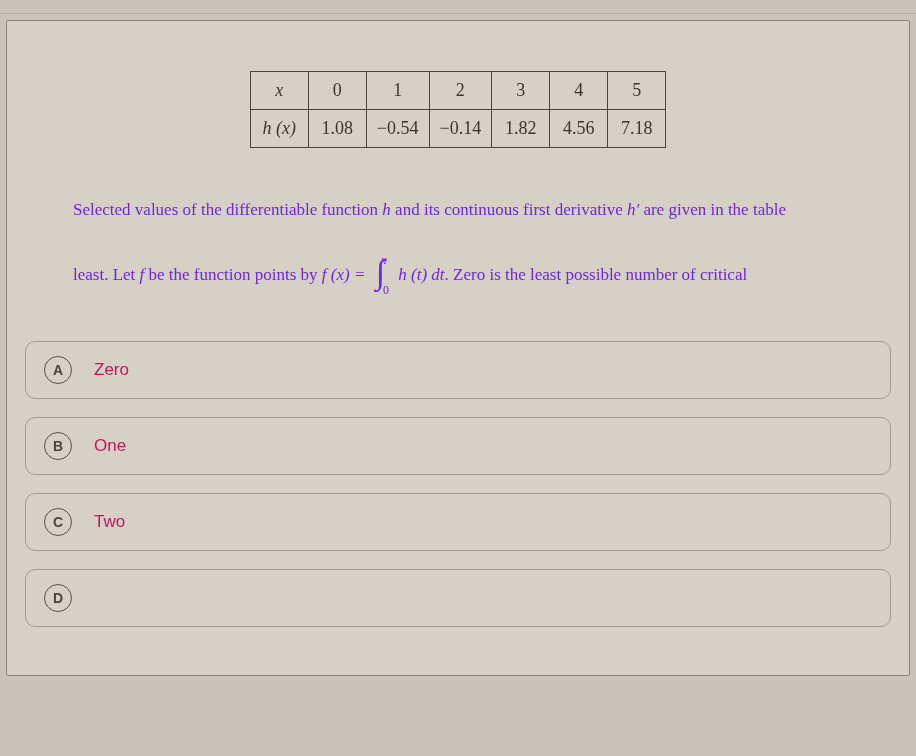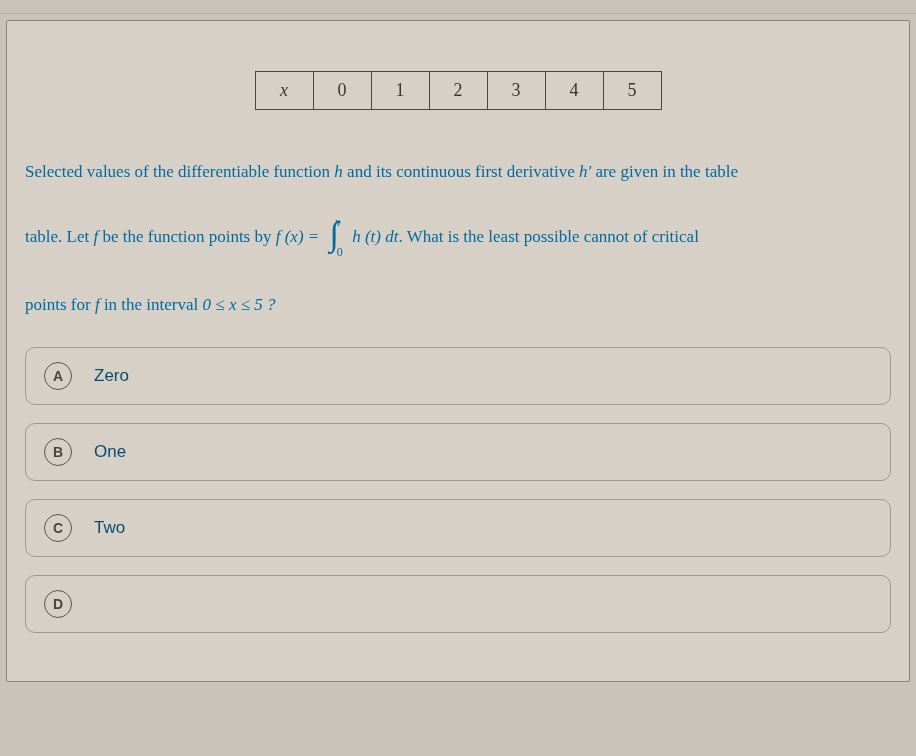--- a/index.html
+++ b/index.html
@@ -33,22 +33,23 @@
     padding: 8px 10px;
     text-align: center;
     font-family: 'Times New Roman', serif;
     font-size: 18px;
     min-width: 58px;
   }
   .tbl td.hdr { font-style: italic; }
   .question {
     font-size: 17px;
     line-height: 2.6;
-    color: #0369a1;
+    color: #6d28d9;
     padding: 0 8px 20px 8px;
+    margin-left: 48px;
   }
   .ital { font-style: italic; font-family: 'Times New Roman', serif; }
   .int {
     display: inline-block;
     vertical-align: middle;
     font-size: 34px;
     font-family: 'Times New Roman', serif;
     position: relative;
     top: -4px;
     margin: 0 2px 0 6px;
@@ -77,21 +78,21 @@
     justify-content: center;
     font-family: Arial, sans-serif;
     font-weight: bold;
     font-size: 14px;
     margin-right: 22px;
     color: #4a443c;
     flex-shrink: 0;
   }
   .ctext {
     font-size: 17px;
-    color: #0c4a6e;
+    color: #be185d;
     font-family: Arial, sans-serif;
   }
   .mathrow { white-space: nowrap; }
 </style>
 </head>
 <body>
 
 <div class="top-bar"></div>
 
 <div class="sheet">
@@ -100,32 +101,38 @@
     <tbody>
         <tr>
       <td class="hdr">x</td>
       <td>0</td>
       <td>1</td>
       <td>2</td>
       <td>3</td>
       <td>4</td>
       <td>5</td>
     </tr>
+    <tr>
+      <td class="hdr">h (x)</td>
+      <td>1.08</td>
+      <td>−0.54</td>
+      <td>−0.14</td>
+      <td>1.82</td>
+      <td>4.56</td>
+      <td>7.18</td>
+    </tr>
   </tbody>
     </table>
 
   <div class="question">
     <div class="mathrow">
       <span>Selected values of the differentiable function </span><span class="ital">h</span><span> and its continuous first derivative </span><span class="ital">h′</span><span> are given in the table</span>
     </div>
     <div class="mathrow">
-      <span>table. Let </span><span class="ital">f</span><span> be the function points by </span><span class="ital">f (x) = </span><span class="int">∫</span><span class="sub">0</span><span class="sup">x</span><span class="ital">h (t) dt</span><span>. What is the least possible cannot of critical</span>
-    </div>
-    <div class="mathrow">
-      <span>points for </span><span class="ital">f</span><span> in the interval </span><span class="ital">0 ≤ x ≤ 5 ?</span>
+      <span>least. Let </span><span class="ital">f</span><span> be the function points by </span><span class="ital">f (x) = </span><span class="int">∫</span><span class="sub">0</span><span class="sup">x</span><span class="ital">h (t) dt</span><span>. Zero is the least possible number of critical</span>
     </div>
   </div>
 
   <div class="choices">
     <div class="choice">
       <div class="bubble">A</div>
       <div class="ctext">Zero</div>
     </div>
     <div class="choice">
       <div class="bubble">B</div>

